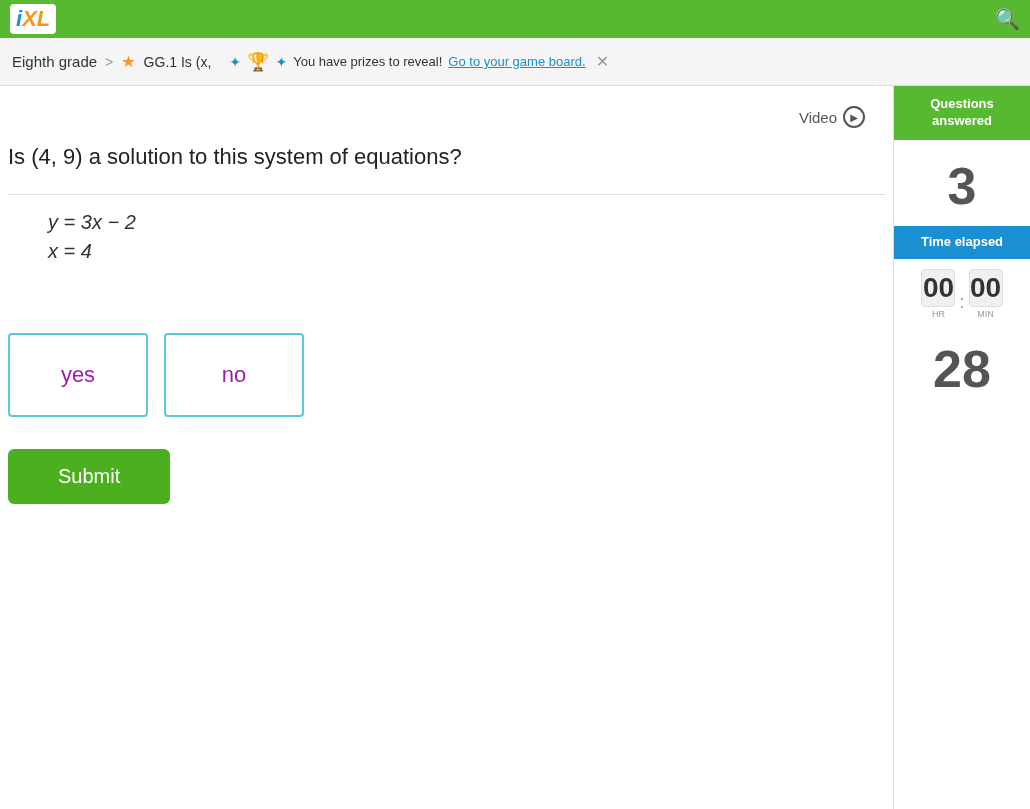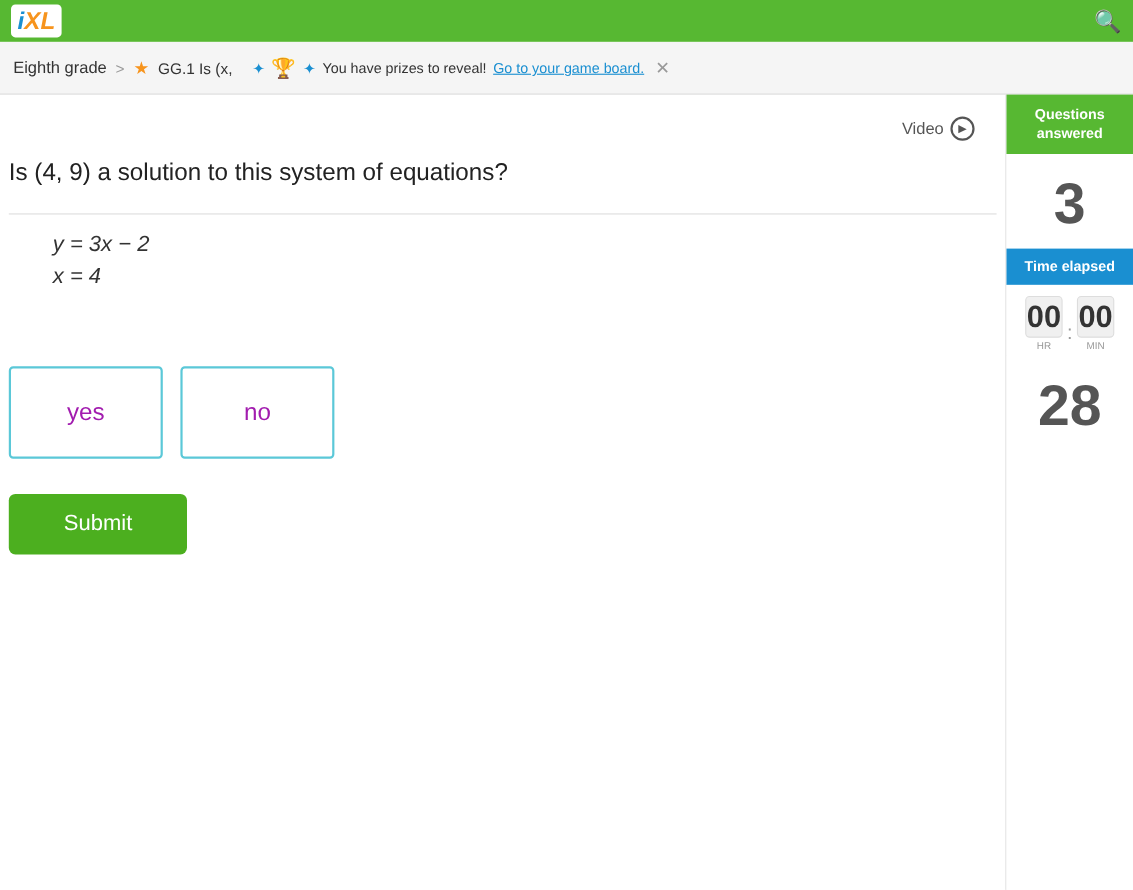--- a/index.html
+++ b/index.html
@@ -170,21 +170,21 @@
       border: none;
       border-radius: 6px;
       padding: 16px 50px;
       font-size: 20px;
       cursor: pointer;
       font-weight: 500;
     }
 
     
     .right-panel {
-      width: 116px;
+      width: 137px;
       display: flex;
       flex-direction: column;
       border-left: 1px solid #ddd;
     }
 
     .questions-section {
       background: #57b832;
       padding: 10px 8px;
       color: #fff;
       font-size: 13px;

